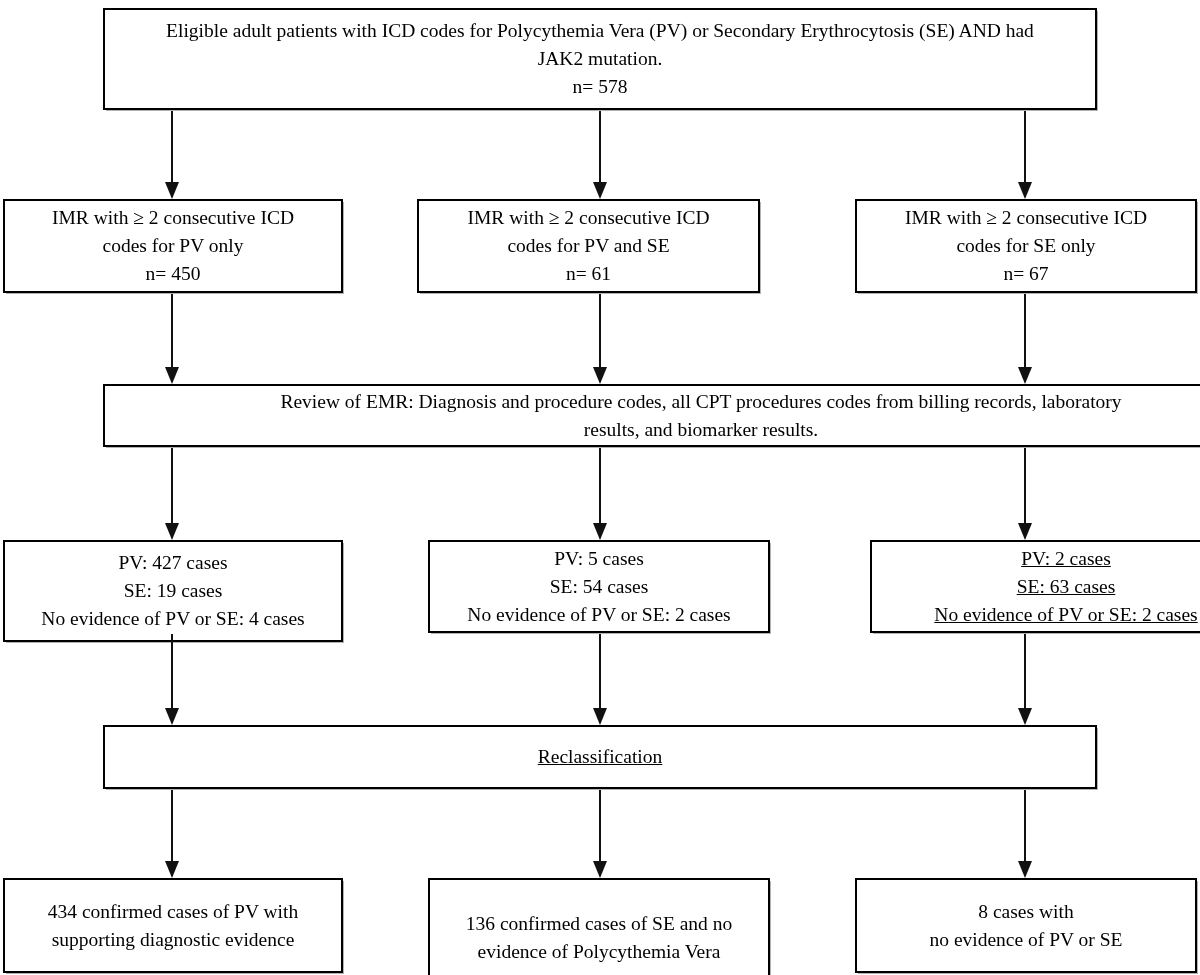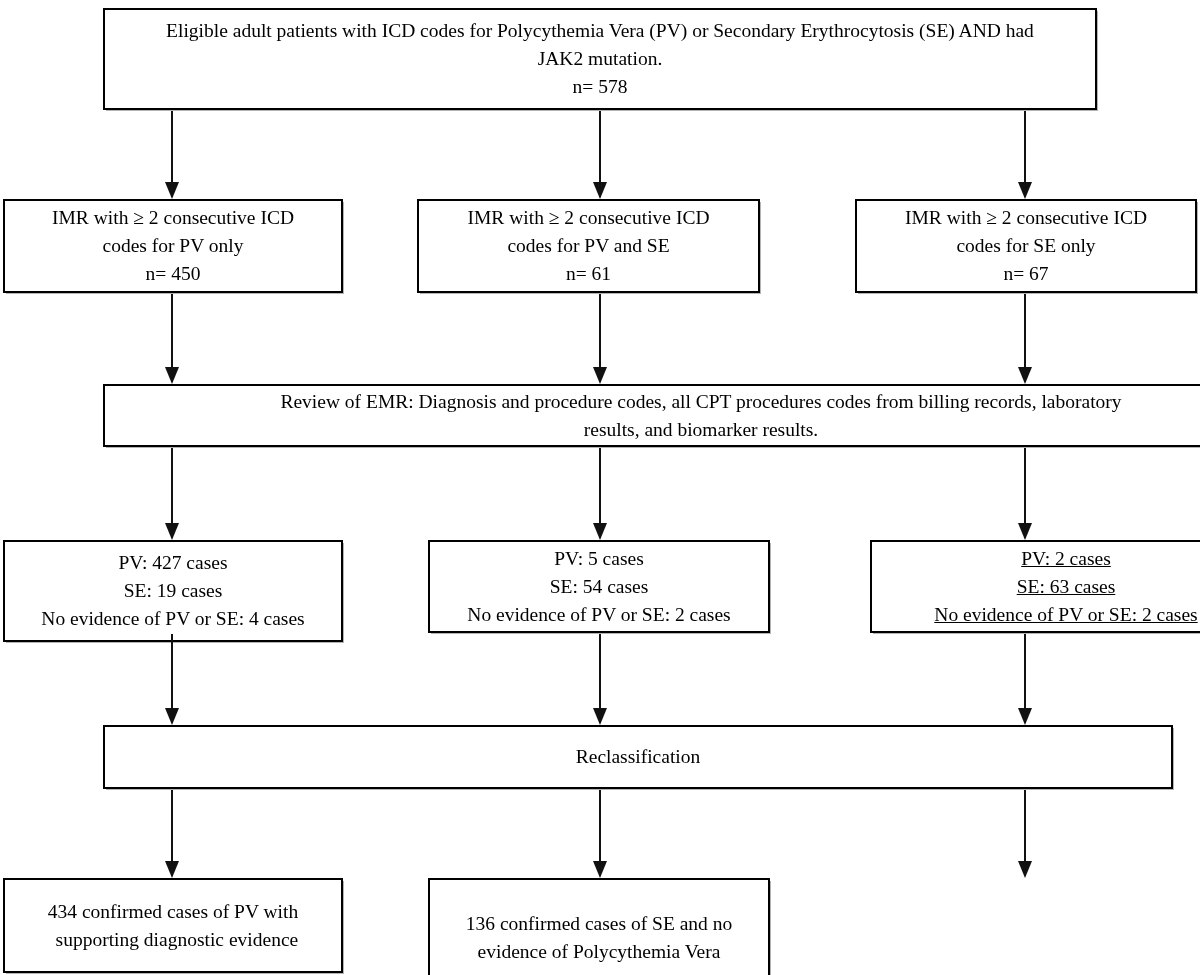--- a/index.html
+++ b/index.html
@@ -89,24 +89,26 @@
 SE: 54 cases
 No evidence of PV or SE: 2 cases</div>
   <div class="node" style="left:870px; top:540px; width:392px; height:93px;text-decoration:underline;">PV: 2 cases
 SE: 63 cases
 No evidence of PV or SE: 2 cases</div>
 
   <div class="arrow" style="left:171px; top:634px; height:89px;"></div>
   <div class="arrow" style="left:599px; top:634px; height:89px;"></div>
   <div class="arrow" style="left:1024px; top:634px; height:89px;"></div>
 
-  <div class="node" style="left:103px; top:725px; width:1070px; height:64px;">Reclassification</div>
+  <div class="node" style="left:103px; top:725px; width:994px; height:64px;text-decoration:underline;">Reclassification</div>
 
   <div class="arrow" style="left:171px; top:790px; height:86px;"></div>
   <div class="arrow" style="left:599px; top:790px; height:86px;"></div>
   <div class="arrow" style="left:1024px; top:790px; height:86px;"></div>
 
-  <div class="node" style="left:3px; top:878px; width:340px; height:95px;text-align:right;">434 confirmed cases of PV with
+  <div class="node" style="left:3px; top:878px; width:340px; height:95px;">434 confirmed cases of PV with
 supporting diagnostic evidence</div>
   <div class="node" style="left:428px; top:878px; width:342px; height:120px;">136 confirmed cases of SE and no
 evidence of Polycythemia Vera</div>
+  <div class="node" style="left:855px; top:878px; width:342px; height:95px;">8 cases with
+no evidence of PV or SE</div>
 
 </div>
 
 </body></html>

